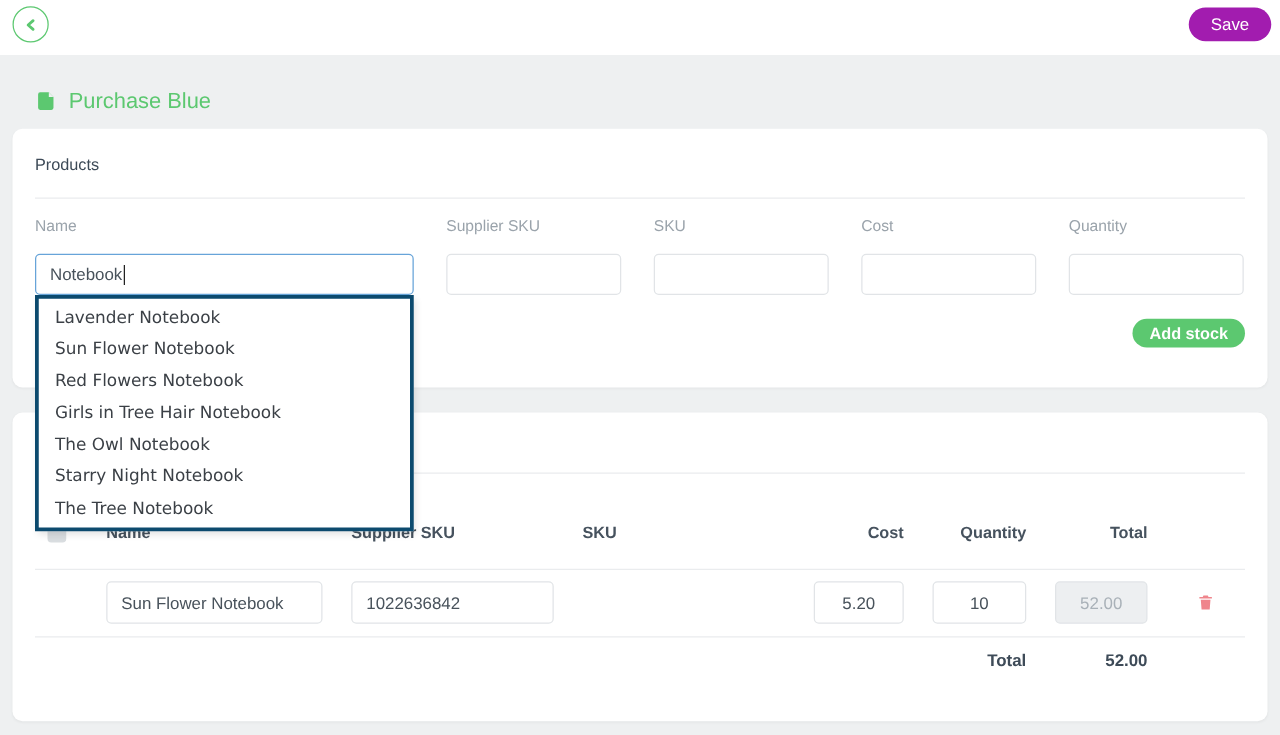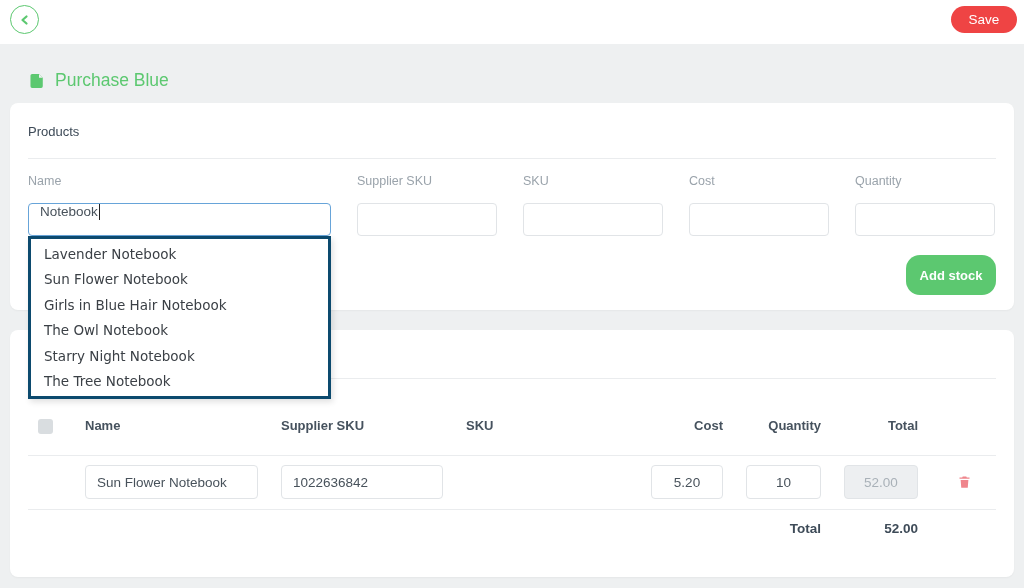--- a/index.html
+++ b/index.html
@@ -17,21 +17,21 @@
     background:#ffffff;
   }
   .back-btn {
     position:absolute; left:10px; top:5px; width:29px; height:29px;
     border:1px solid #5cc870; border-radius:50%;
     background:#fff; cursor:pointer;
     display:flex; align-items:center; justify-content:center;
   }
   .save-btn {
     position:absolute; right:7px; top:6px; width:66px; height:27px;
-    border:none; border-radius:14px; background:#ef4444;
+    border:none; border-radius:14px; background:#a21caf;
     color:#fff; font-size:13.5px; font-family:inherit; cursor:pointer;
   }
   
   .page-heading {
     position:absolute; left:28px; top:70px;
     display:flex; align-items:center; gap:9px;
     color:#5cc870; font-size:17.5px; font-weight:500;
   }
   
   .card {
@@ -64,28 +64,28 @@
   }
   .f-name { width:303px; }
   .f-sm   { width:140px; }
   .tb-input {
     height:33px; border:1px solid #e1e4e7; border-radius:4px;
     background:#fff; font-family:inherit; font-size:13.5px;
     color:#48525b; padding:0 11px; width:100%;
   }
   .input-focused {
     border:1.5px solid #67a4d9;
-    display:flex; align-items:flex-start;
+    display:flex; align-items:center;
   }
   .caret {
     display:inline-block; width:1px; height:16px;
     background:#222; margin-left:1px;
   }
   .add-stock-btn {
-    position:absolute; right:18px; top:152px; width:90px; height:40px;
+    position:absolute; right:18px; top:152px; width:90px; height:23px;
     border:none; border-radius:14px; background:#5cc870;
     color:#fff; font-size:13px; font-weight:bold;
     font-family:inherit; cursor:pointer;
   }
   
   .autocomplete {
     position:absolute; left:18px; top:133px; width:303px;
     background:#fff; border:3px solid #0c4a6e;
     box-shadow:2px 3px 6px rgba(0,0,0,0.12);
     list-style:none; z-index:20; padding:2px 0;
@@ -184,21 +184,22 @@
       <span class="field-label">Quantity</span>
       <input class="tb-input" value="" style="">
     </div>
   </div>
 
   <button class="add-stock-btn">Add stock</button>
 
   <ul class="autocomplete">
     <li>Lavender Notebook</li>
     <li>Sun Flower Notebook</li>
-    <li>Girls in Blue Hair Notebook</li>
+    <li>Red Flowers Notebook</li>
+    <li>Girls in Tree Hair Notebook</li>
     <li>The Owl Notebook</li>
     <li>Starry Night Notebook</li>
     <li>The Tree Notebook</li>
   </ul>
 </div>
 
 <div class="card card-stock">
   <div class="divider div-stock-head"></div>
 
   <div class="trow thead">

